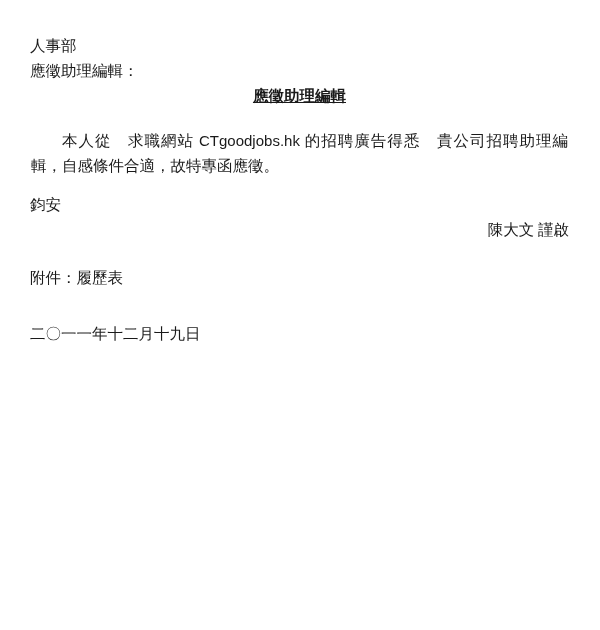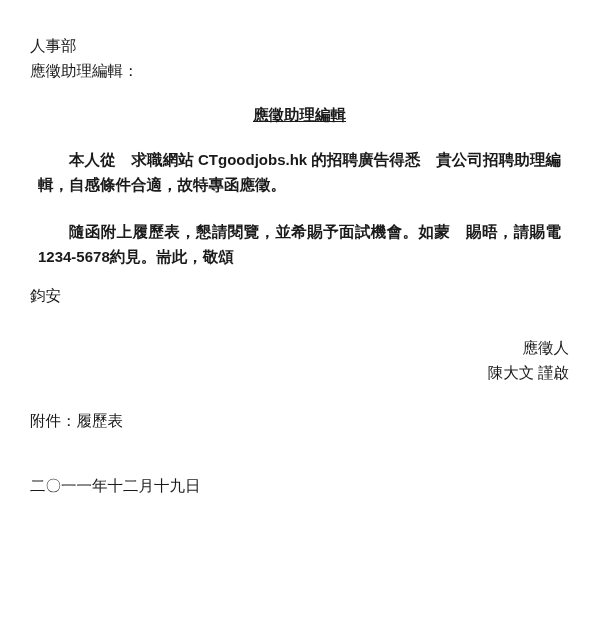--- a/index.html
+++ b/index.html
@@ -17,46 +17,44 @@
     color: #1a1a1a;
     font-family: "Liberation Serif", "DejaVu Serif", serif;
     font-size: 15.5px;
     line-height: 25px;
     overflow: hidden;
   }
   .line {
     margin: 0;
   }
   .title-row {
-    margin-top: 19px;
     text-align: center;
   }
   .title-text {
     font-weight: bold;
     text-decoration: underline;
   }
   .para {
-    margin: 8px;
+    margin: 1px;
     text-align: justify;
     text-indent: 2em;
-    font-weight: bold;
   }
   .para.p1 { margin-top: 20px; }
   .para.p2 { margin-top: 23px; }
   .para.p3 { margin-top: 22px; }
   .closing { margin-top: 14px; }
   .sig-role {
     margin-top: 27px;
     text-align: right;
   }
   .sig-name {
     text-align: right;
   }
   .attachment { margin-top: 23px; }
-  .date-line { margin-top: 40px; }
+  .date-line { margin-top: 31px; }
   .latin {
     font-family: "Liberation Sans", "DejaVu Sans", sans-serif;
     font-size: 15px;
   }
 </style>
 </head>
 <body>
 
 <div class="page">
 
@@ -64,25 +62,23 @@
 
   <div class="line">應徵助理編輯：</div>
 
   <div class="title-row">
     <span class="title-text">應徵助理編輯</span>
   </div>
 
   <p class="para p1"><span>本人從　求職網站 </span><span class="latin">CTgoodjobs.hk</span><span> 的招聘廣告得悉　貴公司招聘助理編輯，自感條件合適，故特專函應徵。</span></p>
 
 
-  <p class="para p3"><span>隨函附上履歷表，懇請閱覽，並希賜予面試機會。如蒙　賜晤，請賜電</span><span class="latin">1234-5678</span><span>約見。耑此，敬頌</span></p>
 
   <div class="line closing">鈞安</div>
 
-  <div class="line sig-role">應徵人</div>
 
   <div class="line sig-name">陳大文 謹啟</div>
 
   <div class="line attachment">附件：履歷表</div>
 
   <div class="line date-line">二〇一一年十二月十九日</div>
 
 </div>
 
 </body></html>

